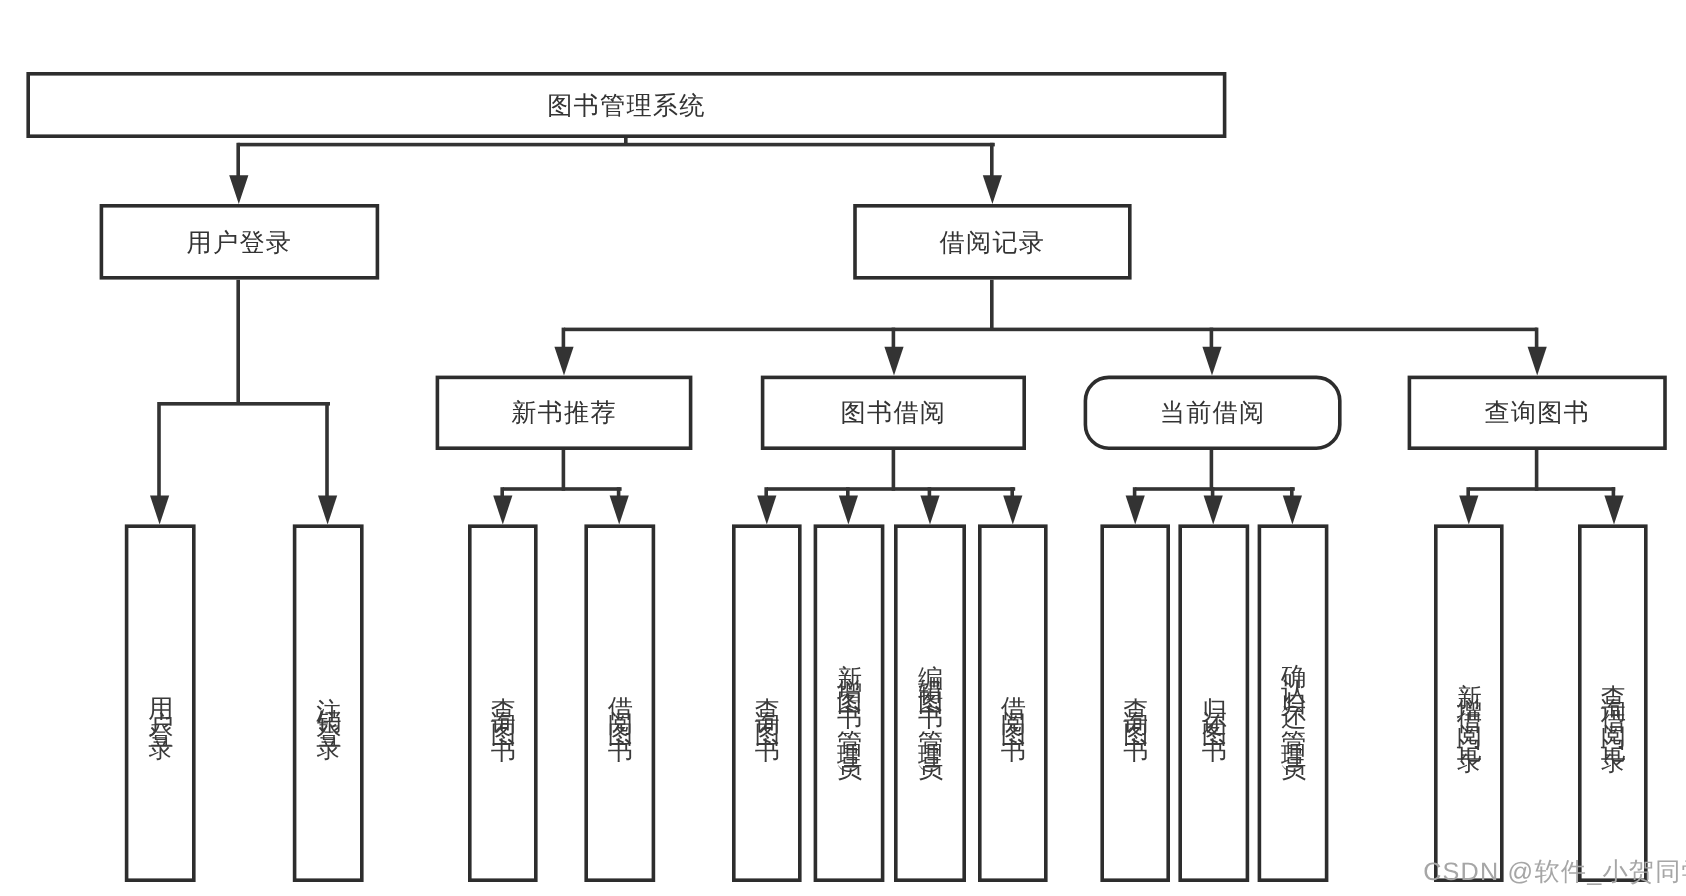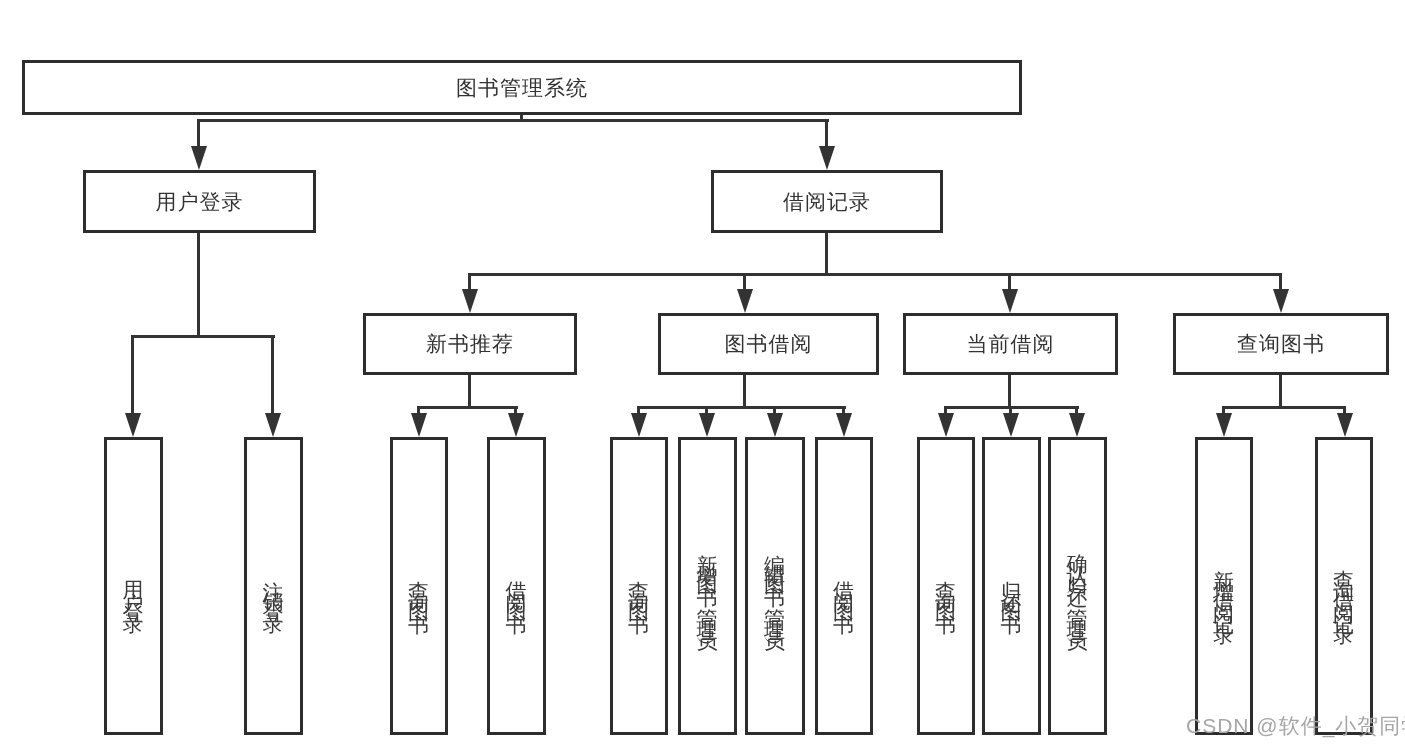--- a/index.html
+++ b/index.html
@@ -109,24 +109,24 @@
   <div class="vline" style="left:743px; top:273px; height:20px;"></div>
   <div class="arrow" style="left:737px; top:289px;"></div>
   <div class="vline" style="left:1008px; top:273px; height:20px;"></div>
   <div class="arrow" style="left:1002px; top:289px;"></div>
   <div class="vline" style="left:1279px; top:273px; height:20px;"></div>
   <div class="arrow" style="left:1273px; top:289px;"></div>
 
   <div class="box" style="left:363px; top:313px; width:214px; height:62px;">
     <span class="hlabel">新书推荐</span>
   </div>
-  <div class="box" style="left:658px; top:313px; width:221px; height:62px;">
+  <div class="box" style="left:634px; top:313px; width:221px; height:62px;">
     <span class="hlabel">图书借阅</span>
   </div>
-  <div class="box" style="left:903px; top:313px; width:215px; height:62px;">
+  <div class="box" style="left:903px; top:313px; width:215px; height:62px;border-radius:21px;">
     <span class="hlabel">当前借阅</span>
   </div>
   <div class="box" style="left:1173px; top:313px; width:216px; height:62px;">
     <span class="hlabel">查询图书</span>
   </div>
 
   <div class="vline" style="left:468px; top:375px; height:34px;"></div>
   <div class="hline" style="left:419px; top:406px; width:99px;"></div>
   <div class="vline" style="left:417px; top:406px; height:12px;"></div>
   <div class="arrow" style="left:411px; top:413px;"></div>

